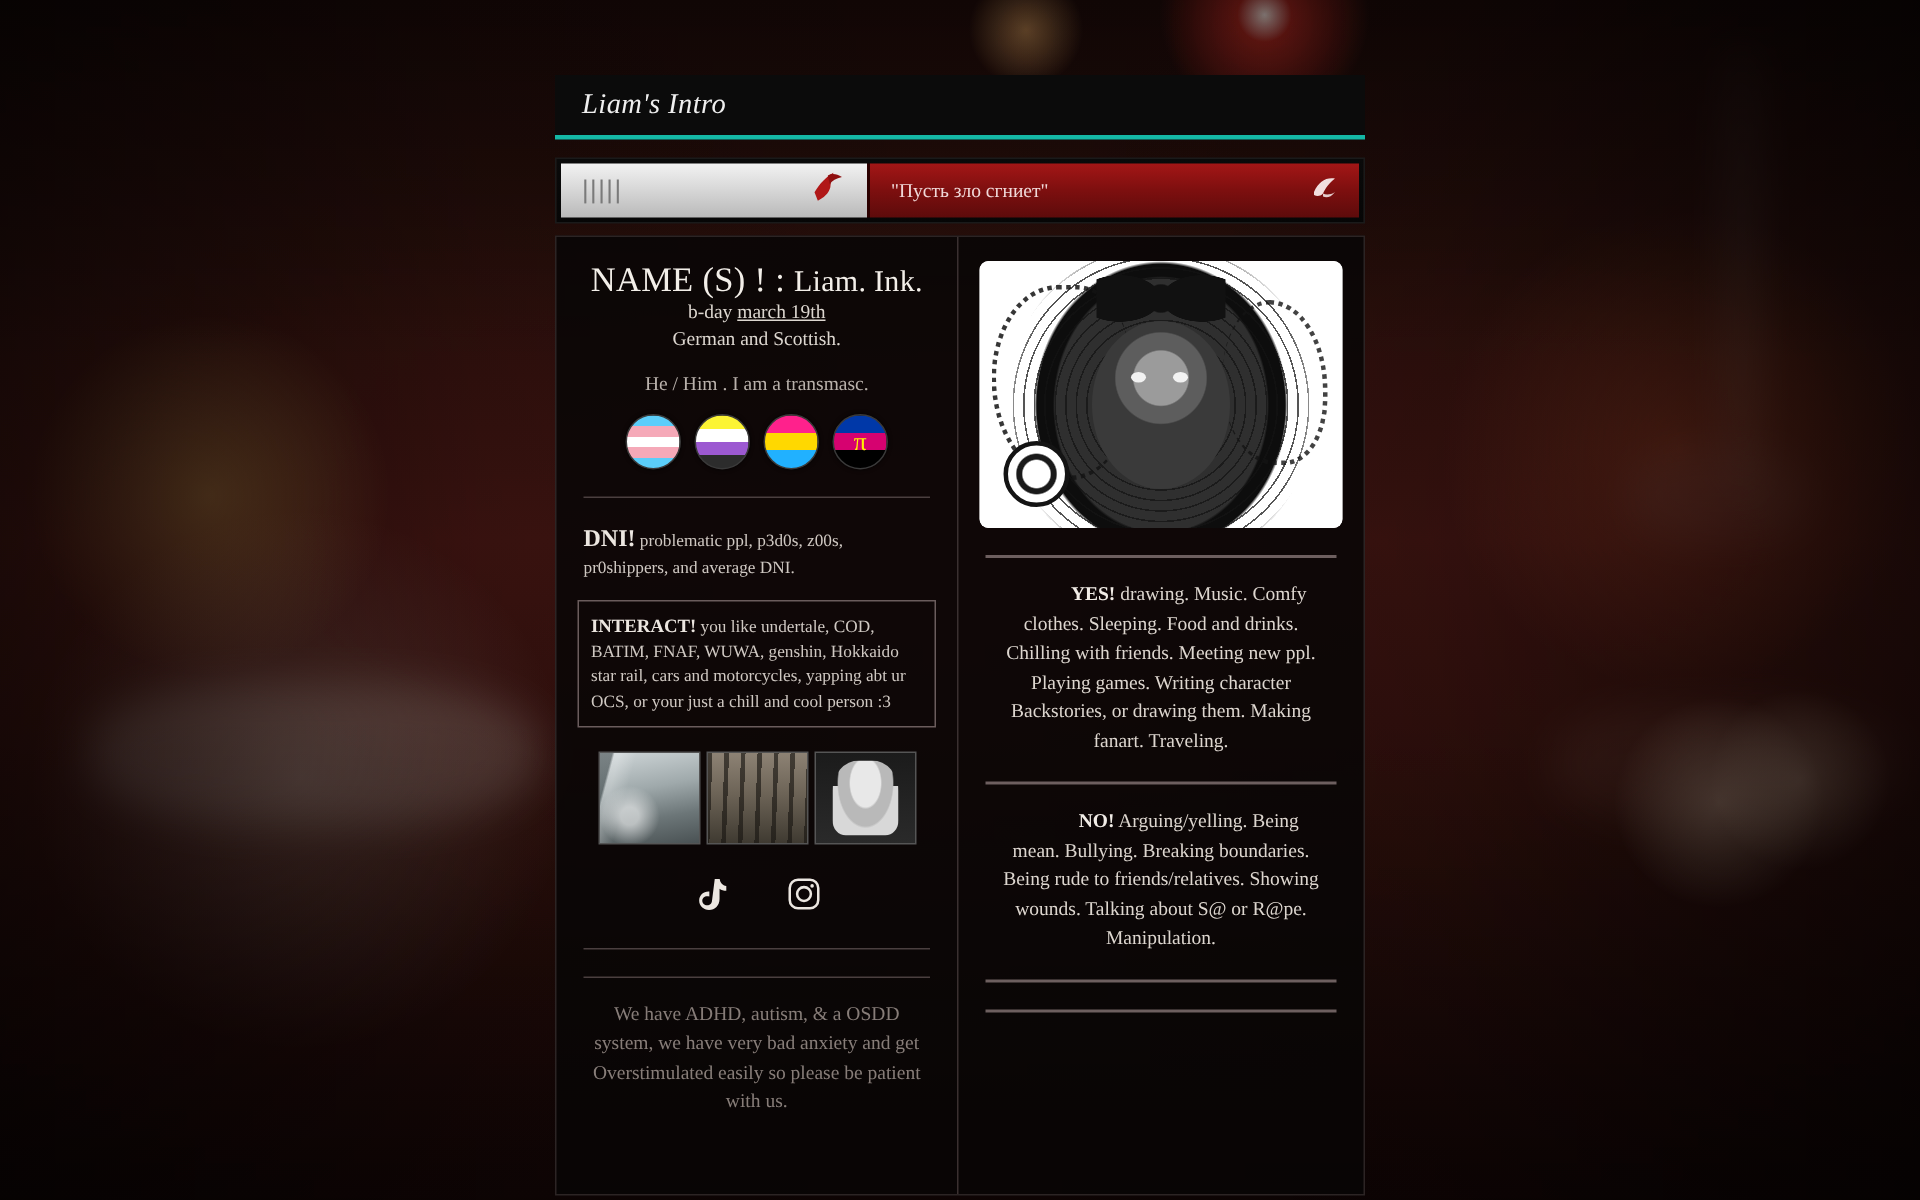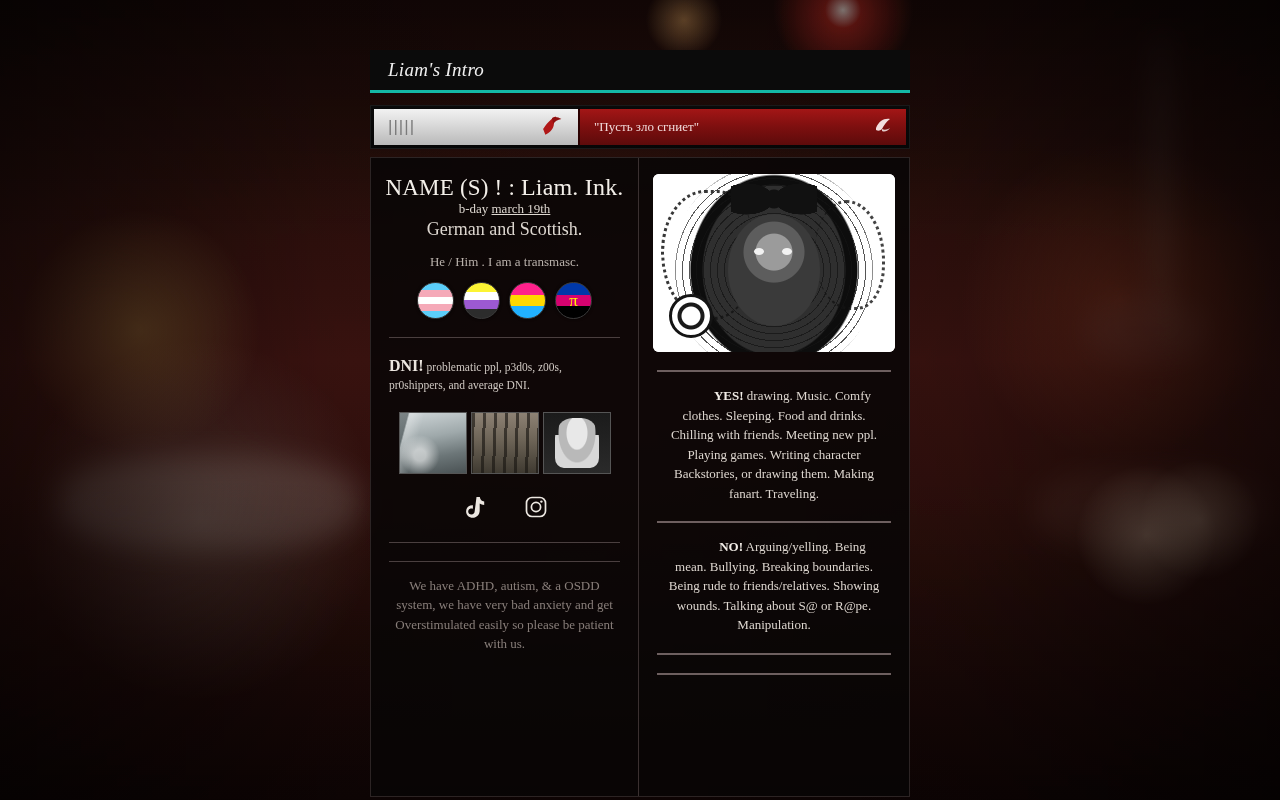--- a/index.html
+++ b/index.html
@@ -125,33 +125,33 @@
     overflow: hidden;
   }
 
   .name-line {
     text-align: center;
     color: #f3efe9;
     font-size: 23px;
     font-family: "Liberation Serif", serif;
     letter-spacing: .2px;
   }
-  .name-line .nm { font-size: 24px; margin-top: 36px; }
+  .name-line .nm { font-size: 20px; margin-top: 36px; }
   .bday {
     text-align: center;
     color: #ddd7d0;
     font-size: 13px;
     margin-top: 0;
     font-family: "Liberation Serif", serif;
   }
   .bday u { text-decoration: underline; }
   .origin {
     text-align: center;
     color: #ddd7d0;
-    font-size: 18px;
+    font-size: 13px;
     margin-top: 2px;
   }
   .pronouns {
     text-align: center;
     color: #b9b1ab;
     font-size: 13px;
     margin-top: 14px;
   }
 
   
@@ -400,20 +400,23 @@
           <span class="pi">π</span>
         </div>
       </div>
 
       <div class="rule"></div>
 
       <div class="dni">
         <b>DNI!</b><span> problematic ppl, p3d0s, z00s, pr0shippers, and average DNI.</span>
       </div>
 
+      <div class="interact">
+        <b>INTERACT!</b><span> you like undertale, COD, BATIM, FNAF, WUWA, genshin, Hokkaido star rail, cars and motorcycles, yapping abt ur OCS, or your just a chill and cool person :3</span>
+      </div>
 
       <div class="photos">
         <div class="photo p1"></div>
         <div class="photo p2"></div>
         <div class="photo p3">
             <div class="knight"></div>
           </div>
       </div>
 
       <div class="socials">

